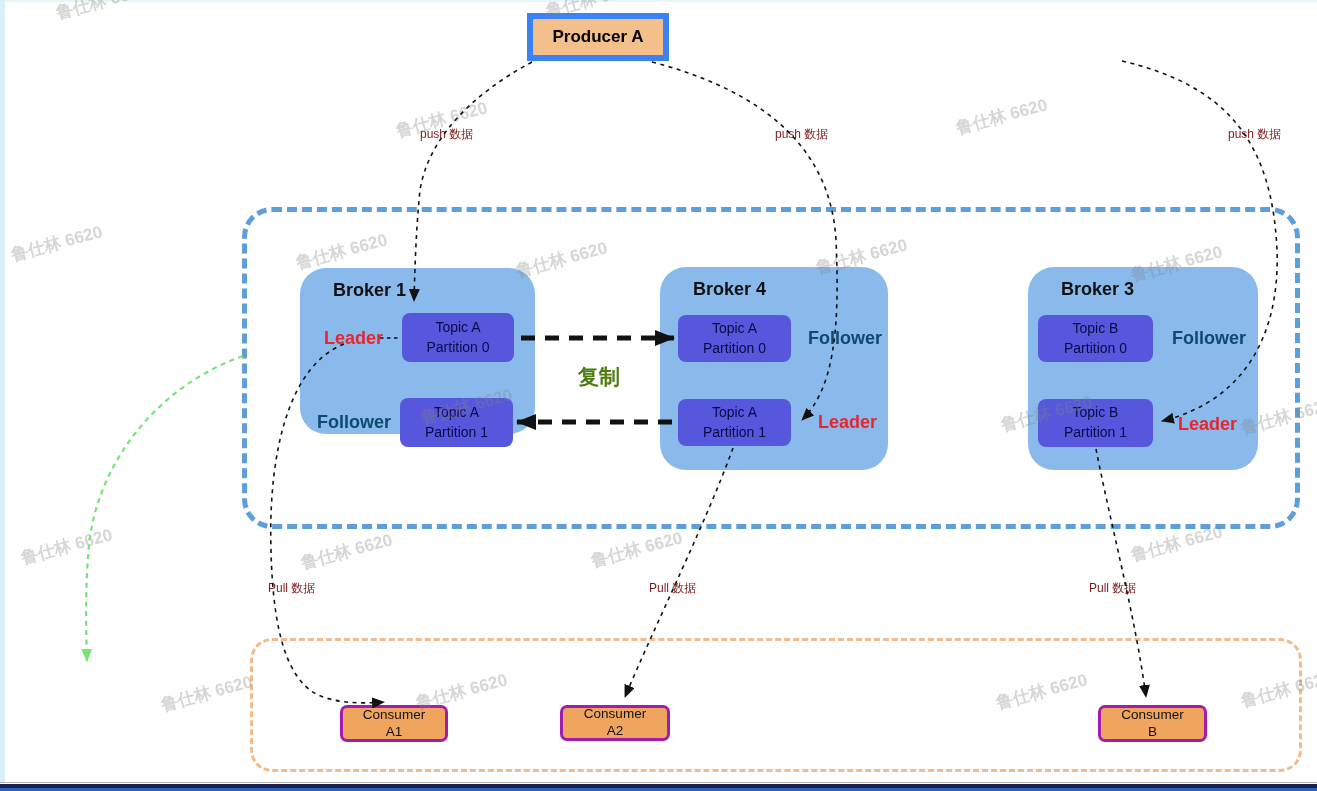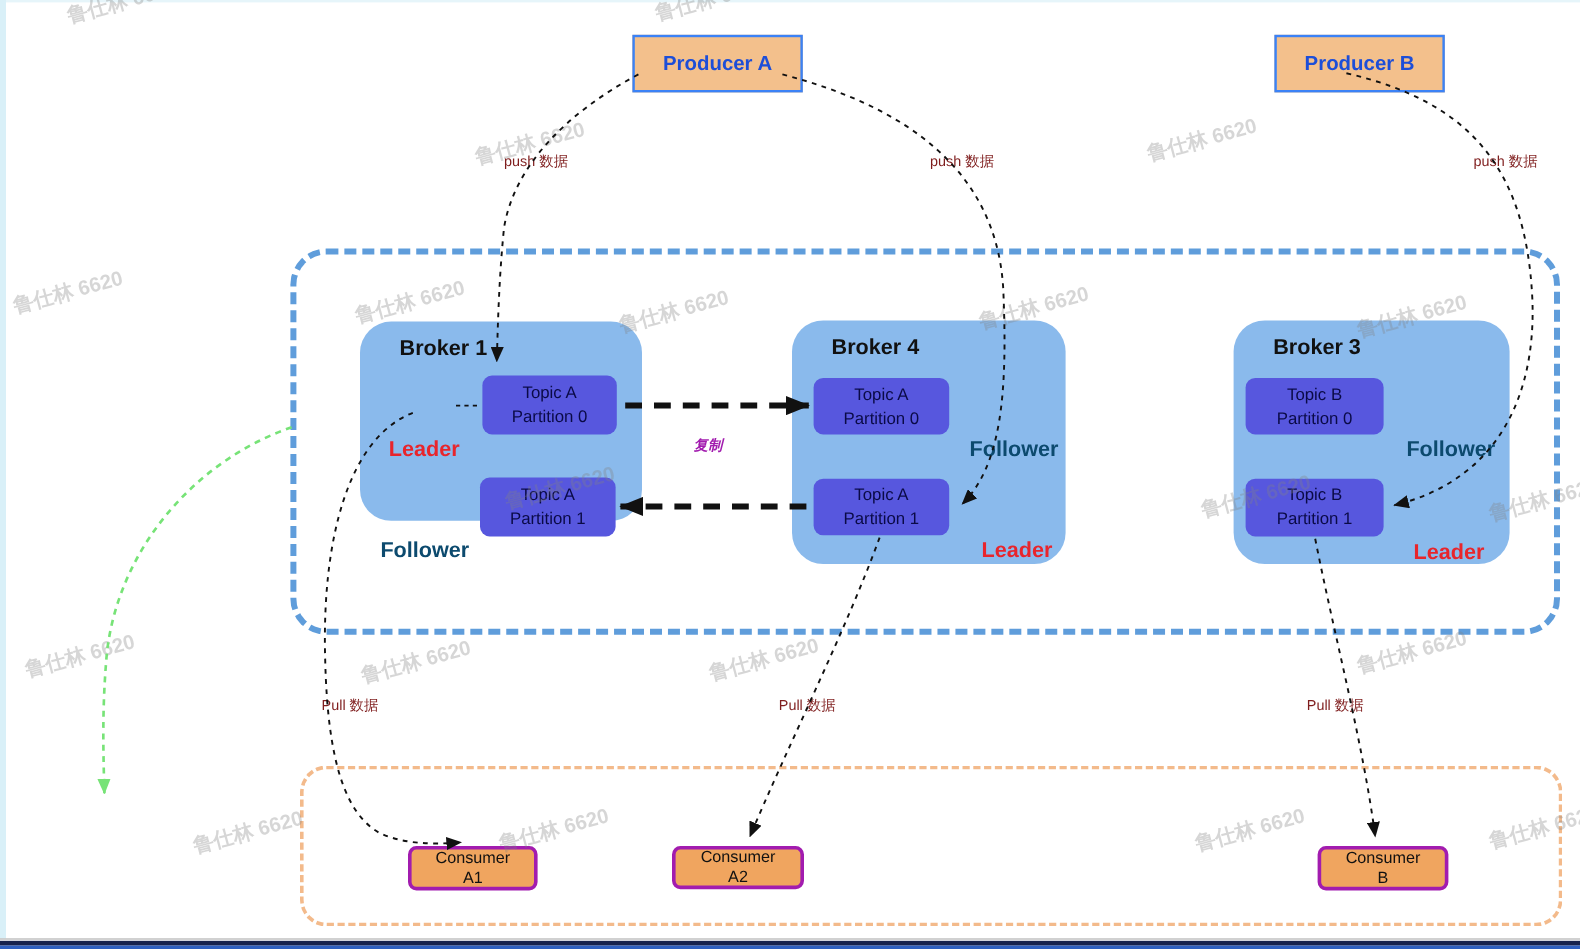--- a/index.html
+++ b/index.html
@@ -22,42 +22,42 @@
   .cluster-rect { position:absolute; left:242px; top:207px; width:1058px; height:322px;
                   border:5px dashed #5f9ddb; border-radius:30px; z-index:2; }
   .cg-outer-rect { position:absolute; left:250px; top:638px; width:1052px; height:134px;
                    border:3px dashed #f3ba8b; border-radius:22px; z-index:2; }
   .cg-rect { position:absolute; left:314px; top:667px; width:376px; height:91px;
              border:4px dashed #0a0a0a; border-radius:16px; z-index:2; }
   .cg-label { position:absolute; left:0; right:0; top:8px; text-align:center;
               font-weight:bold; font-size:16px; color:#111; }
 
   
-  .producer { position:absolute; width:142px; height:48px; background:#f3c08c; border:2px solid #3b82f6;
+  .producer { position:absolute; width:142px; height:48px; background:#f3c08c; border:6px solid #3b82f6;
               display:flex; align-items:center; justify-content:center;
-              font-weight:bold; font-size:17px; color:#1d4ed8; z-index:2;margin-top:16px; }
+              font-weight:bold; font-size:17px; color:#000000; z-index:2; }
   .consumer { position:absolute; width:108px; height:37px; background:#f0a55f; border:3px solid #a21caf;
               border-radius:7px; display:flex; flex-direction:column; align-items:center; justify-content:center;
               font-size:13.5px; color:#111; line-height:1.25; z-index:2; }
   .zookeeper { position:absolute; left:15px; top:670px; width:145px; height:70px; background:#8eee8e;
                border-radius:3px; display:flex; flex-direction:column; align-items:center; justify-content:center;
                font-weight:bold; font-size:17px; color:#111; line-height:1.3; z-index:2; }
 
   
   .broker { position:absolute; width:235px; height:166px; background:#8abaec; border-radius:26px; z-index:2; }
   .broker-title { position:absolute; left:33px; top:12px; font-weight:bold; font-size:18px; color:#111; }
   .partition { position:absolute; background:#5757de; border-radius:8px; display:flex; flex-direction:column;
                align-items:center; justify-content:center; font-size:14px; color:#0a0a46; line-height:1.4; }
-  .role { position:absolute; font-weight:bold; font-size:18px;margin-top:36px; }
+  .role { position:absolute; font-weight:bold; font-size:18px; }
   .role.leader { color:#e8252c; }
   .role.follower { color:#0c4a6e; }
 
   
   .flow-label { position:absolute; font-size:12px; color:#7f1d1d; z-index:3; white-space:nowrap; }
-  .repl-label { position:absolute; left:578px; top:363px; font-weight:bold; font-size:12px; color:#a21caf; z-index:3;font-style:italic; }
+  .repl-label { position:absolute; left:578px; top:363px; font-weight:bold; font-size:21px; color:#4d7c0f; z-index:3; }
 
   
   #arrows { position:absolute; left:0; top:0; width:1317px; height:791px; z-index:4; pointer-events:none; }
 </style>
 </head>
 <body>
 
 <div id="stage">
 
   <div class="edge-top"></div>
@@ -81,21 +81,20 @@
   <span class="wm" style="left:20px;top:535px">鲁仕林 6620</span>
   <span class="wm" style="left:300px;top:540px">鲁仕林 6620</span>
   <span class="wm" style="left:590px;top:538px">鲁仕林 6620</span>
   <span class="wm" style="left:1130px;top:532px">鲁仕林 6620</span>
   <span class="wm" style="left:160px;top:682px">鲁仕林 6620</span>
   <span class="wm" style="left:415px;top:680px">鲁仕林 6620</span>
   <span class="wm" style="left:995px;top:680px">鲁仕林 6620</span>
   <span class="wm" style="left:1240px;top:678px">鲁仕林 6620</span>
 
   <div class="producer" style="left:527px;top:13px">Producer A</div>
-  <div class="producer" style="left:1062px;top:13px">Producer B</div>
 
   <div class="flow-label" style="left:420px;top:126px">push 数据</div>
   <div class="flow-label" style="left:775px;top:126px">push 数据</div>
   <div class="flow-label" style="left:1228px;top:126px">push 数据</div>
 
   <div class="cluster-rect"></div>
 
   <div class="broker" style="left:300px;top:268px">
     <div class="broker-title">Broker 1</div>
     <div class="role leader" style="left:24px;top:60px">Leader</div>

